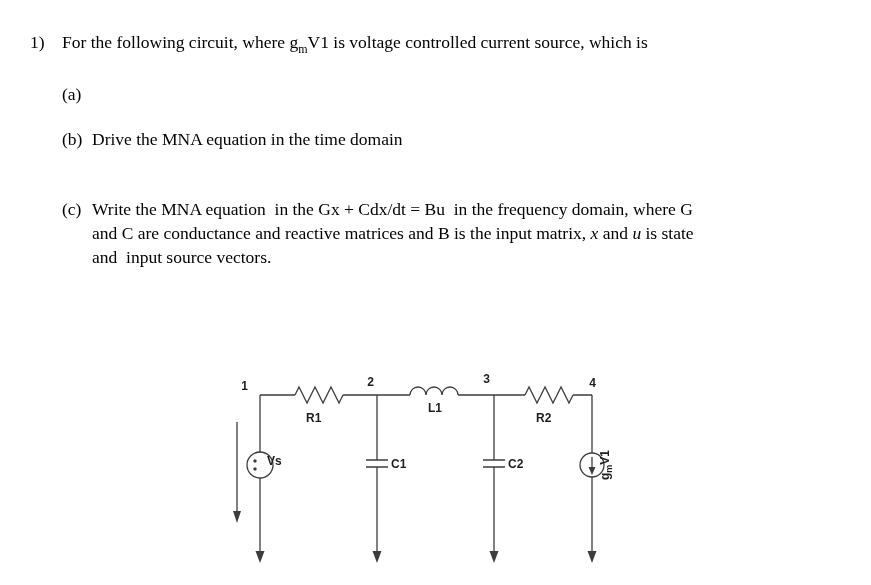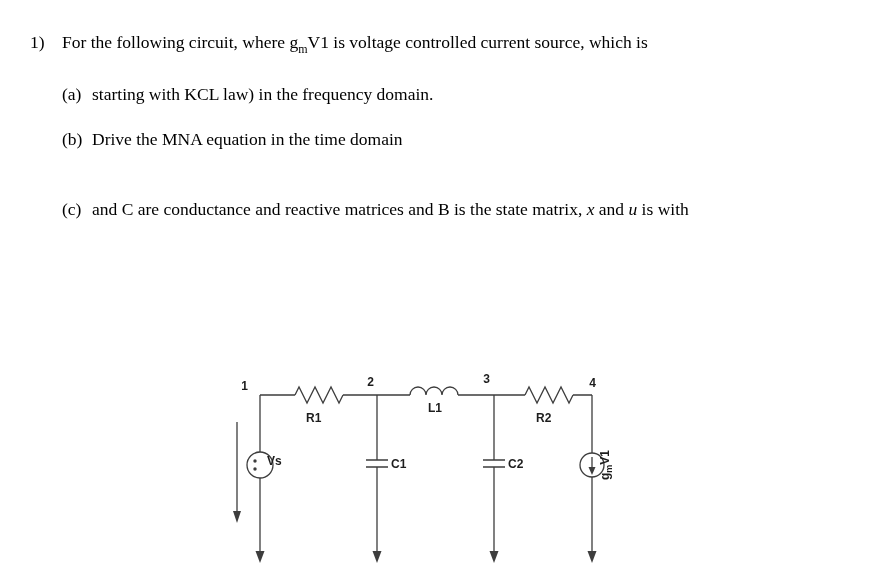--- a/index.html
+++ b/index.html
@@ -34,35 +34,36 @@
     <div class="item">
       <div>1)</div>
       <div>
         <div class="line"><span>For the following circuit, where g</span><sub>m</sub><span>V1 is voltage controlled current source, which is</span></div>
       </div>
     </div>
 
     <div class="subitem sub-a">
       <div>(a)</div>
       <div>
-        <div class="line">starting with KCL law) in the frequency domain.</div>
       </div>
     </div>
 
     <div class="subitem sub-b">
       <div>(b)</div>
       <div>
         <div class="line">Drive the MNA equation in the time domain</div>
       </div>
     </div>
 
     <div class="subitem sub-c">
       <div>(c)</div>
       <div>
-        <div class="line"><span>and C are conductance and reactive matrices and B is the state matrix, </span><span class="it">x</span><span> and </span><span class="it">u</span><span> is with</span></div>
+        <div class="line">Write the MNA equation  in the Gx + Cdx/dt = Bu  in the frequency domain, where G</div>
+        <div class="line"><span>and C are conductance and reactive matrices and B is the input matrix, </span><span class="it">x</span><span> and </span><span class="it">u</span><span> is state</span></div>
+        <div class="line">and  input source vectors.</div>
       </div>
     </div>
 
   </div>
 
   <svg class="circuit" width="871" height="220" viewBox="0 0 871 220">
 
     <g stroke="#3d3d3d" stroke-width="1.3" fill="none">
 
       <path d="M260,30 H295 M343,30 H410 M458,30 H525 M573,30 H592"></path>

